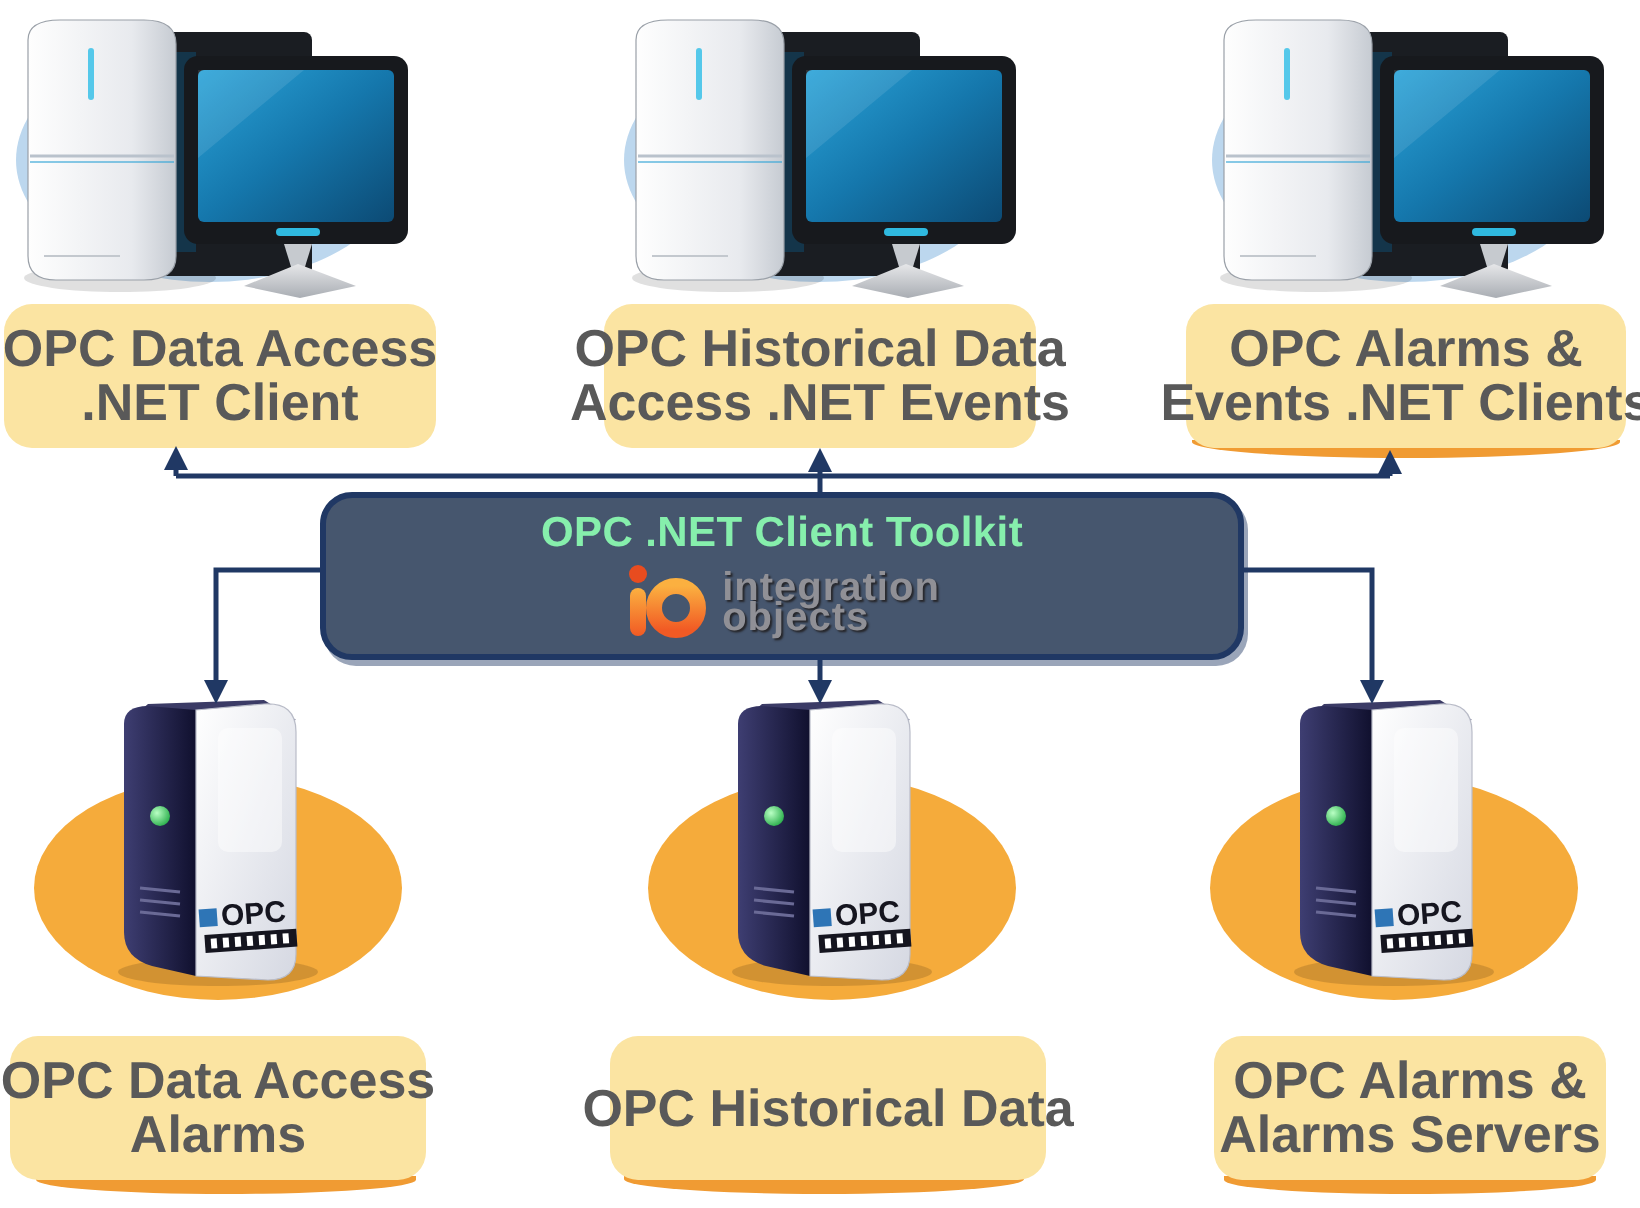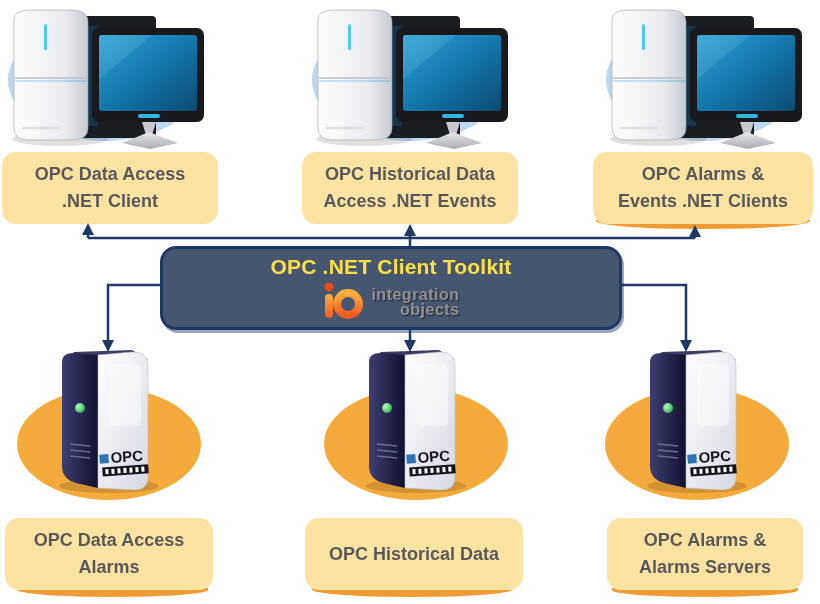--- a/index.html
+++ b/index.html
@@ -4,37 +4,37 @@
 <style>
   html,body{margin:0;padding:0;background:#ffffff;}
   .stage{
     position:relative;width:820px;height:604px;background:#ffffff;overflow:hidden;
     font-family:"Liberation Sans",sans-serif;
   }
   .art{position:absolute;z-index:1;}
   .label-box{
     position:absolute;background:#FBE4A2;border-radius:14px;z-index:3;
     display:flex;flex-direction:column;justify-content:center;align-items:center;
-    text-align:center;color:#595959;font-weight:bold;font-size:18px;line-height:27px;
+    text-align:center;color:#595959;font-weight:bold;font-size:26px;line-height:27px;
   }
   .label-box span{display:block;white-space:nowrap;}
   .orange-arc{
     position:absolute;height:9px;background:#F09B33;z-index:2;
     border-radius:0 0 120px 120px / 0 0 9px 9px;
   }
   .toolkit-box{
     position:absolute;left:160px;top:246px;width:462px;height:84px;box-sizing:border-box;
     background:#46566E;border:3px solid #203864;border-radius:16px;
     box-shadow:2px 3px 0 rgba(32,56,100,0.45);z-index:3;
     display:flex;flex-direction:column;align-items:center;justify-content:center;
   }
-  .toolkit-title{color:#fde047;font-size:21px;font-weight:bold;letter-spacing:.2px;}
+  .toolkit-title{color:#86efac;font-size:21px;font-weight:bold;letter-spacing:.2px;}
   .logo-row{display:flex;align-items:center;gap:7px;margin-top:3px;}
-  .logo-words{color:#909096;font-size:16px;font-weight:bold;line-height:15px;
-    text-shadow:1px 1px 1px #26262a;letter-spacing:.5px;text-align:right;}
+  .logo-words{color:#909096;font-size:20px;font-weight:bold;line-height:15px;
+    text-shadow:1px 1px 1px #26262a;letter-spacing:.5px;}
   .connectors{position:absolute;left:0;top:0;z-index:4;pointer-events:none;}
 </style>
 </head>
 <body>
 
 <svg width="0" height="0" style="position:absolute" aria-hidden="true">
   <defs>
     <linearGradient id="gScreen" x1="0" y1="0" x2="1" y2="1">
       <stop offset="0" stop-color="#2AA3D8"></stop>
         <stop offset="0.5" stop-color="#1577AC"></stop>

